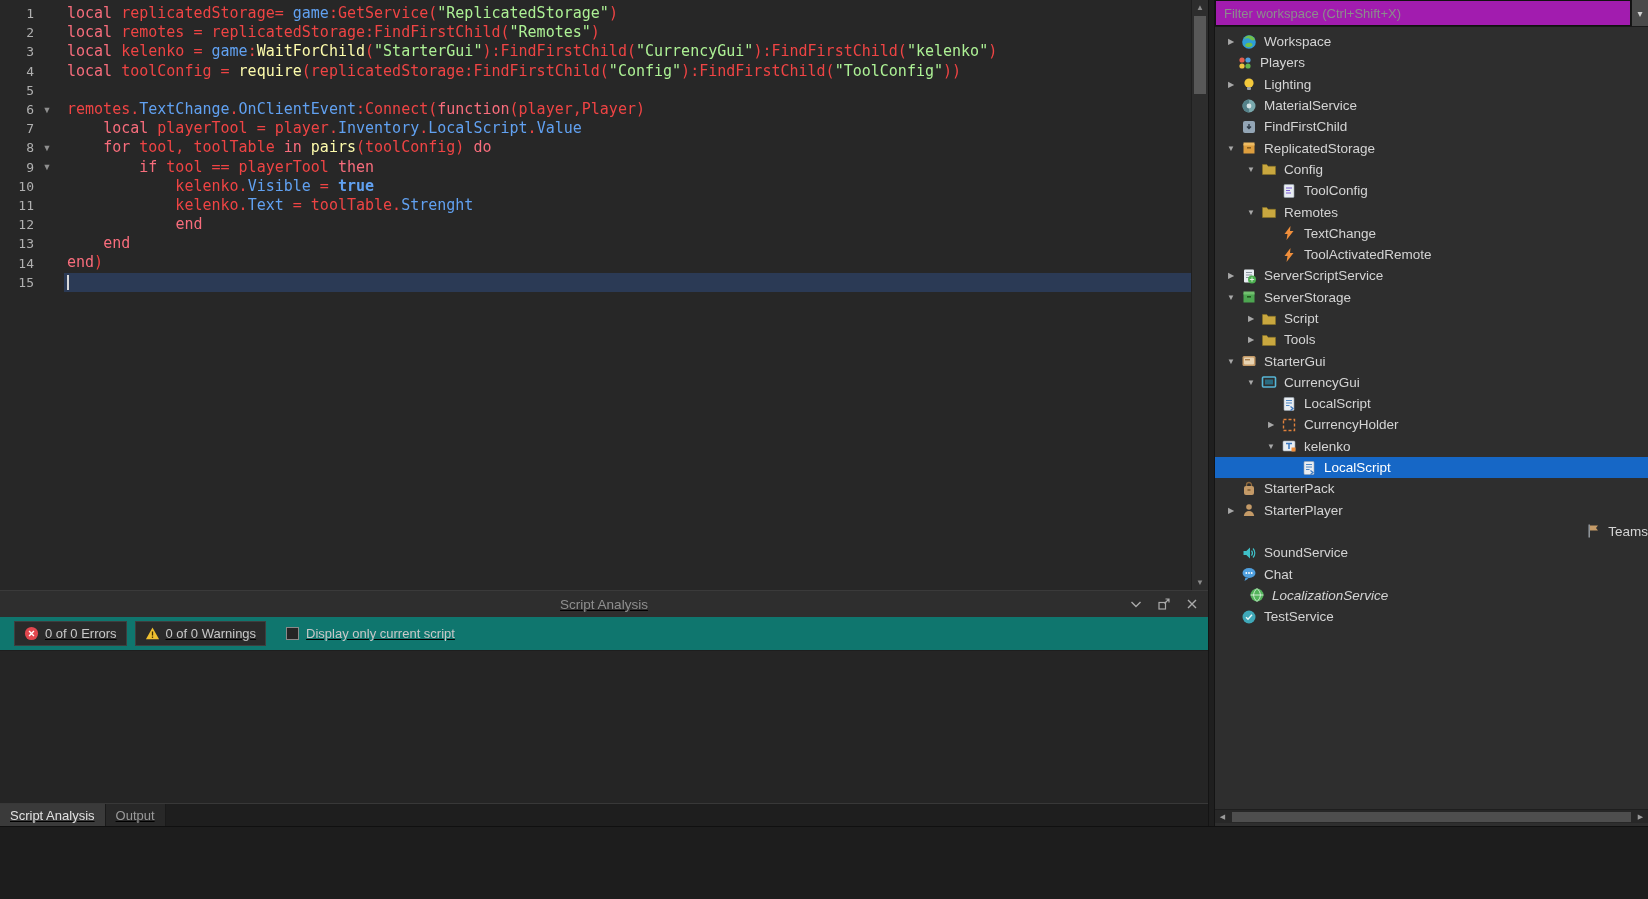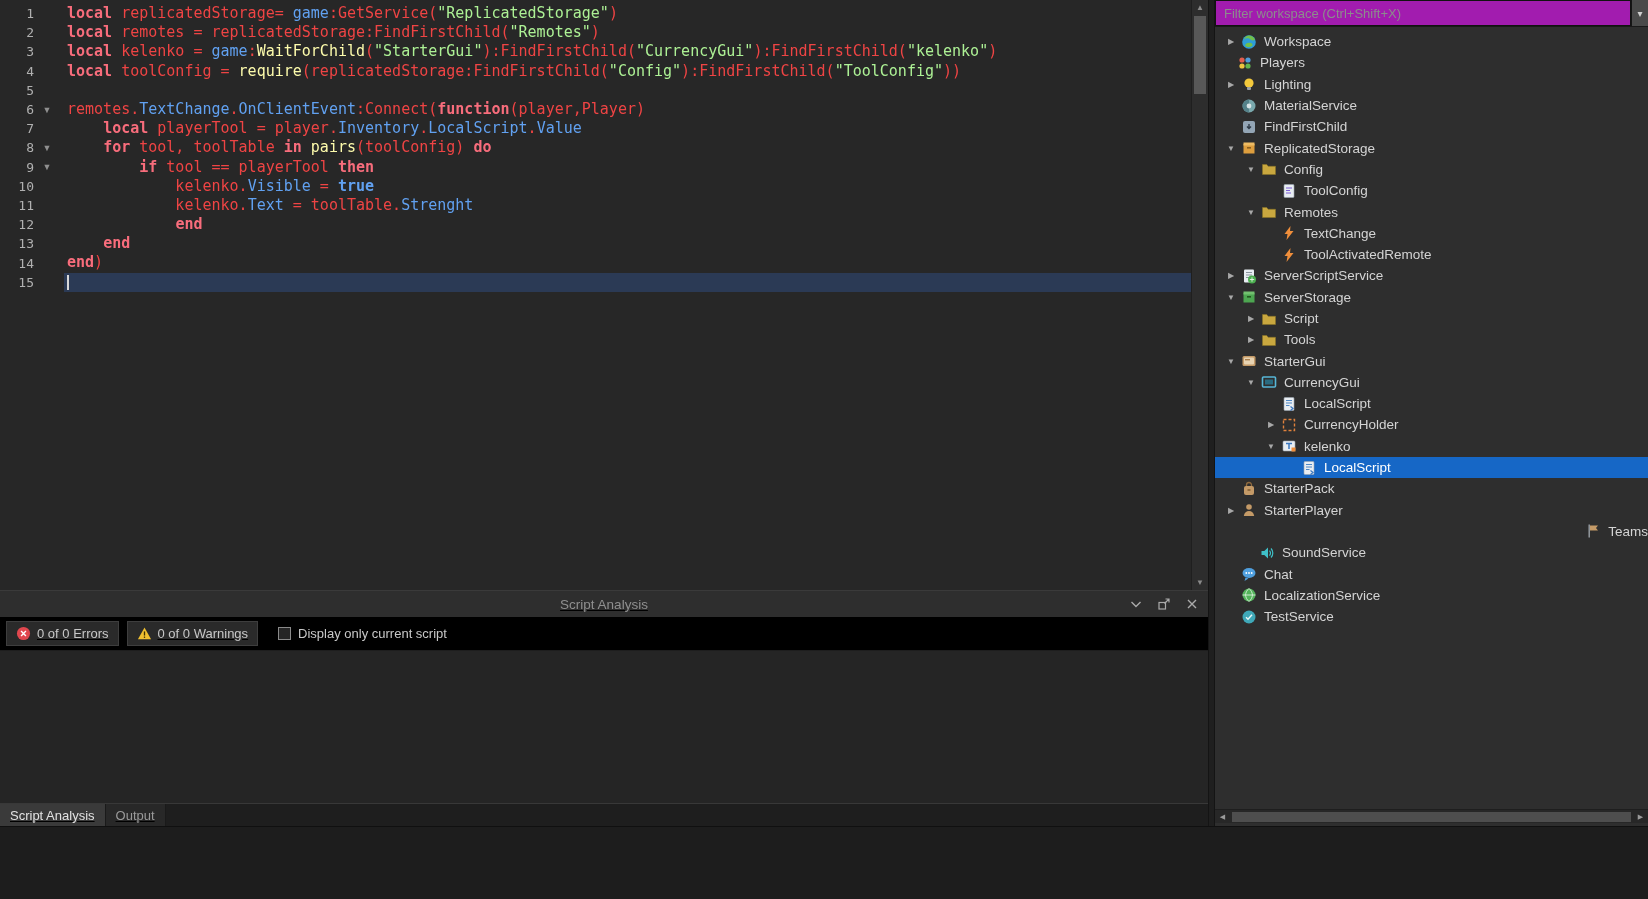--- a/index.html
+++ b/index.html
@@ -13,43 +13,43 @@
   .editor-area { height:590px; display:flex; background:#272727; position:relative; }
   .gutter { width:64px; padding-top:4px; background:#272727; }
   .g-row { height:19.2px; display:flex; align-items:center; }
   .g-num { width:34px; text-align:right; font:13px "DejaVu Sans Mono", monospace; color:#B0B0B0; }
   .g-fold { width:26px; text-align:center; font-size:9px; color:#8F8F8F; }
   .code-pane { flex:1; padding-top:4px; overflow:hidden; }
   .c-row { height:19.2px; white-space:pre; font:15px/19.2px "DejaVu Sans Mono", monospace;
            color:#CCCCCC; padding-left:3px; }
   .c-row.current { background:#2B3A55; }
   .caret { display:inline-block; width:2px; height:15px; background:#D8D8D8; vertical-align:middle; }
-  .t-kw { color:#F86D7C; font-weight:bold; }
+  .t-kw { color:#F86D7C; font-weight:normal; }
   .t-pl { color:#ef4444; }
   .t-gl { color:#61A1F1; }
   .t-st { color:#ADF195; }
   .t-bi { color:#FDFBAC; }
   .t-kb { color:#61A1F1; font-weight:bold; }
 
   .v-scrollbar { width:17px; background:#2D2D2D; border-left:1px solid #1F1F1F; position:relative; }
   .sb-varrow { position:absolute; left:0; width:100%; height:15px; color:#8A8A8A;
                font-size:8px; text-align:center; line-height:15px; }
   .sb-varrow.up { top:0; } .sb-varrow.down { bottom:0; }
   .v-thumb { position:absolute; top:16px; left:2px; right:2px; height:78px; background:#585858; }
 
   
   .analysis-panel { flex:1; display:flex; flex-direction:column; background:#252525;
                     border-top:1px solid #3A3A3A;text-decoration:underline; }
   .panel-header { height:26px; background:#2E2E2E; position:relative; display:flex;
                   align-items:center; justify-content:center; flex:none; }
   .panel-title { color:#8F8F8F; font-size:13.5px; }
   .header-icons { position:absolute; right:8px; top:0; height:26px; display:flex; gap:12px; align-items:center; }
   .hicon { width:16px; height:16px; display:inline-flex; }
-  .panel-toolbar { height:34px; flex:none; display:flex; align-items:center; padding-left:6px;
-                   gap:8px; border-bottom:1px solid #1E1E1E; background:#000000; }
+  .panel-toolbar { height:34px; flex:none; display:flex; align-items:center; padding-left:14px;
+                   gap:8px; border-bottom:1px solid #1E1E1E; background:#0f766e; }
   .stat-box { display:flex; align-items:center; gap:6px; border:1px solid #3E3E3E;
               padding:4px 9px; color:#C8C8C8; font-size:13px; background:#2A2A2A; }
   .s-icon { width:15px; height:15px; display:inline-flex; }
   .checkbox-group { display:flex; align-items:center; gap:7px; margin-left:12px;
                     color:#C8C8C8; font-size:13px; }
   .checkbox { width:13px; height:13px; border:1px solid #8A8A8A; background:#252525; }
   .panel-body { flex:1; background:#252525; }
   .bottom-tab-bar { height:23px; flex:none; background:#1E1E1E; display:flex;
                     align-items:stretch; border-top:1px solid #383838; }
   .tab { padding:0 10px; display:flex; align-items:center; font-size:13px; color:#9A9A9A;
@@ -479,21 +479,21 @@
           <div class="tree-row" style="padding-left: 6px; justify-content: flex-end;">
             <span class="arrow"></span>
             <span class="tree-icon">
               <svg viewBox="0 0 16 16" width="16" height="16">
                 <rect x="3.5" y="1.5" width="1.4" height="13" fill="#9AA0A6"></rect>
                 <path d="M5 2.5h8l-2 2.5 2 2.5H5z" fill="#C49A67"></path>
               </svg>
             </span>
             <span class="tree-label">Teams</span>
           </div>
-          <div class="tree-row" style="padding-left: 24px;">
+          <div class="tree-row" style="padding-left: 6px;">
             <span class="arrow"></span>
             <span class="tree-icon">
               <svg viewBox="0 0 16 16" width="16" height="16">
                 <path d="M2.5 6v4h2.8L9 13.5v-11L5.3 6z" fill="#3FC0C8"></path>
                 <path d="M10.5 5.5a4 4 0 010 5M12 3.5a6.5 6.5 0 010 9" stroke="#3FC0C8" stroke-width="1.2" fill="none"></path>
               </svg>
             </span>
             <span class="tree-label">SoundService</span>
           </div>
           <div class="tree-row" style="padding-left: 6px;">
@@ -502,21 +502,21 @@
               <svg viewBox="0 0 16 16" width="16" height="16">
                 <ellipse cx="8" cy="7" rx="6.5" ry="5" fill="#4F9FDE"></ellipse>
                 <path d="M4.5 11.5L3.5 15l4-2.6z" fill="#4F9FDE"></path>
                 <circle cx="5.3" cy="7" r="0.9" fill="#FFFFFF"></circle>
                 <circle cx="8" cy="7" r="0.9" fill="#FFFFFF"></circle>
                 <circle cx="10.7" cy="7" r="0.9" fill="#FFFFFF"></circle>
               </svg>
             </span>
             <span class="tree-label">Chat</span>
           </div>
-          <div class="tree-row" style="padding-left: 6px;">
+          <div class="tree-row" style="padding-left: 14px; font-style: italic;">
             <span class="arrow"></span>
             <span class="tree-icon">
               <svg viewBox="0 0 16 16" width="16" height="16">
                 <circle cx="8" cy="8" r="6.5" fill="#53B35B"></circle>
                 <path d="M1.5 8h13M8 1.5c-4.5 4-4.5 9 0 13 4.5-4 4.5-9 0-13z" stroke="#D9F0DA" stroke-width="0.9" fill="none"></path>
               </svg>
             </span>
             <span class="tree-label">LocalizationService</span>
           </div>
           <div class="tree-row" style="padding-left: 6px;">

